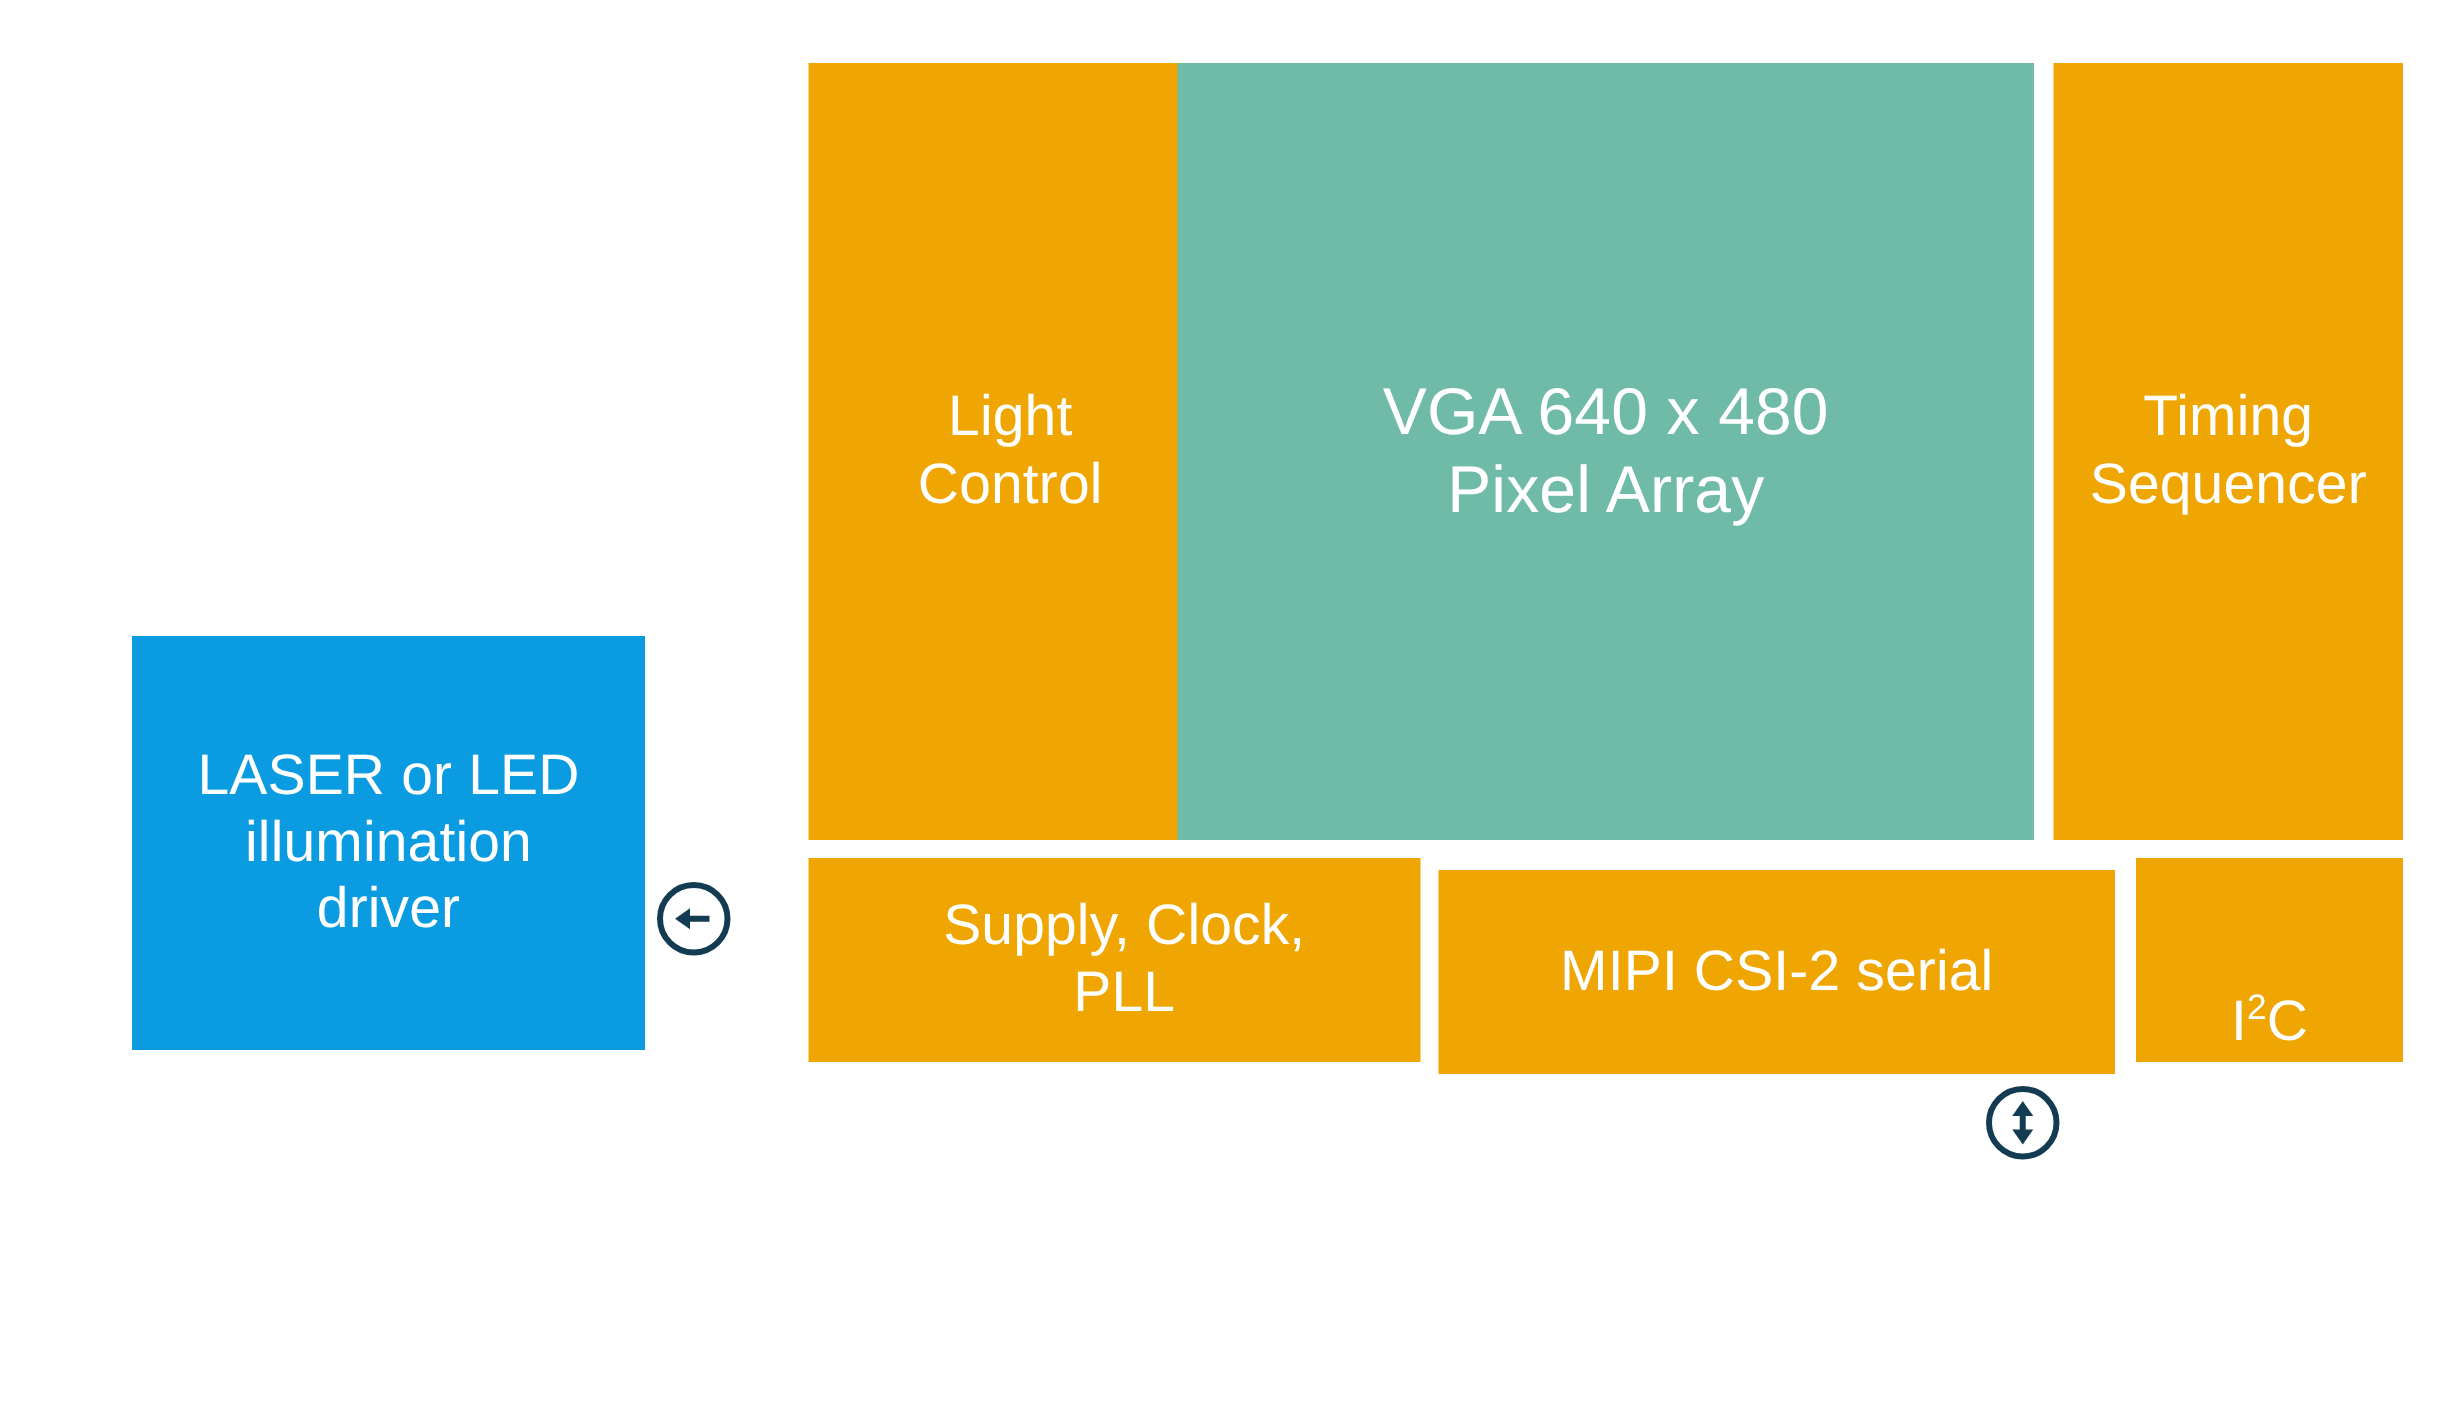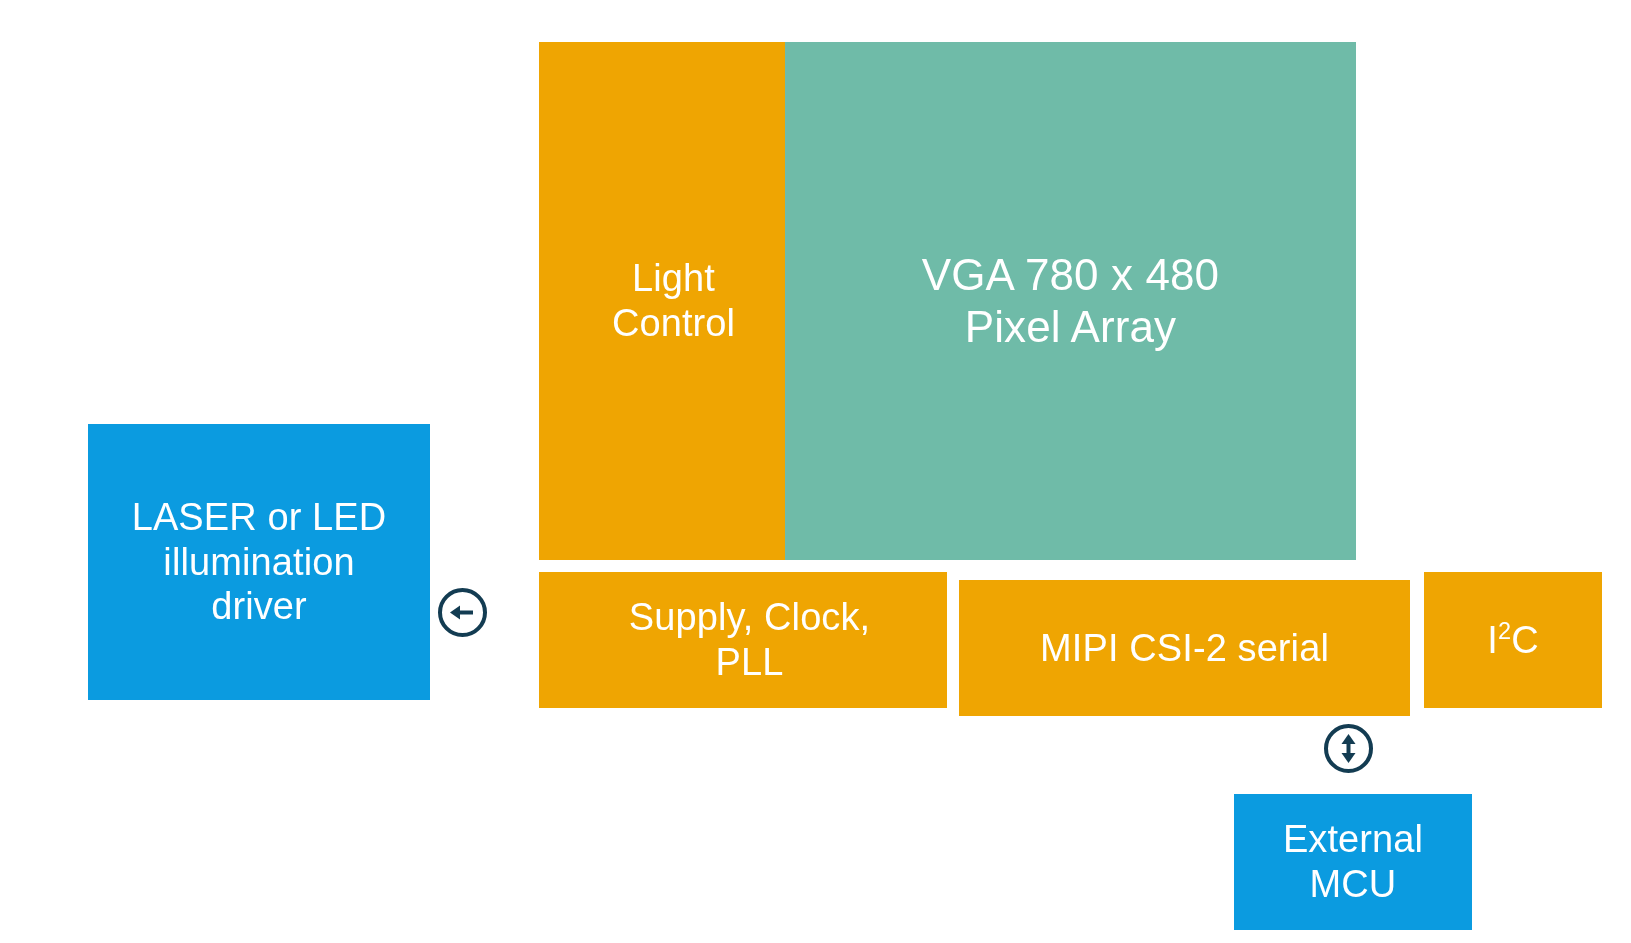--- a/index.html
+++ b/index.html
@@ -67,48 +67,48 @@
 <body>
 
 <div id="canvas">
 
   <div class="block" id="blk-light-control" style="background:#EFA502;">
     <span class="txt">Light
 Control</span>
   </div>
 
   <div class="block" id="blk-pixel-array" style="background:#6FBBA8;">
-    <span class="txt">VGA 780 x 480
+    <span class="txt">VGA 640 x 480
 Pixel Array</span>
   </div>
 
+  <div class="block" id="blk-timing-sequencer" style="background:#EFA502;">
+    <span class="txt">Timing
+Sequencer</span>
+  </div>
 
   <div class="block" id="blk-supply-clock-pll" style="background:#EFA502;">
     <span class="txt">Supply, Clock,
 PLL</span>
   </div>
 
   <div class="block" id="blk-mipi-csi2" style="background:#EFA502;">
     <span class="txt">MIPI CSI-2 serial</span>
   </div>
 
-  <div class="block" id="blk-i2c" style="background:#EFA502;">
+  <div class="block" id="blk-i2c" style="background:#EFA502;align-items:flex-end;">
     <span class="txt"><span>I</span><span class="sup">2</span><span>C</span></span>
   </div>
 
   <div class="block" id="blk-laser-driver" style="background:#0B9BE0;">
     <span class="txt">LASER or LED
 illumination
 driver</span>
   </div>
 
-  <div class="block" id="blk-external-mcu" style="background:#0B9BE0;">
-    <span class="txt">External
-MCU</span>
-  </div>
 
   <svg class="conn-icon" id="icon-left-arrow" viewBox="0 0 51 51" xmlns="http://www.w3.org/2000/svg">
     <circle cx="25.5" cy="25.5" r="22.5" fill="none" stroke="#133C52" stroke-width="4"></circle>
     <line x1="36" y1="25.5" x2="17" y2="25.5" stroke="#133C52" stroke-width="4" stroke-linecap="butt"></line>
     <polygon points="13,25.5 23,18.5 23,32.5" fill="#133C52"></polygon>
   </svg>
 
   <svg class="conn-icon" id="icon-updown-arrow" viewBox="0 0 51 51" xmlns="http://www.w3.org/2000/svg">
     <circle cx="25.5" cy="25.5" r="22.5" fill="none" stroke="#133C52" stroke-width="4"></circle>
     <line x1="25.5" y1="15" x2="25.5" y2="36" stroke="#133C52" stroke-width="4" stroke-linecap="butt"></line>

